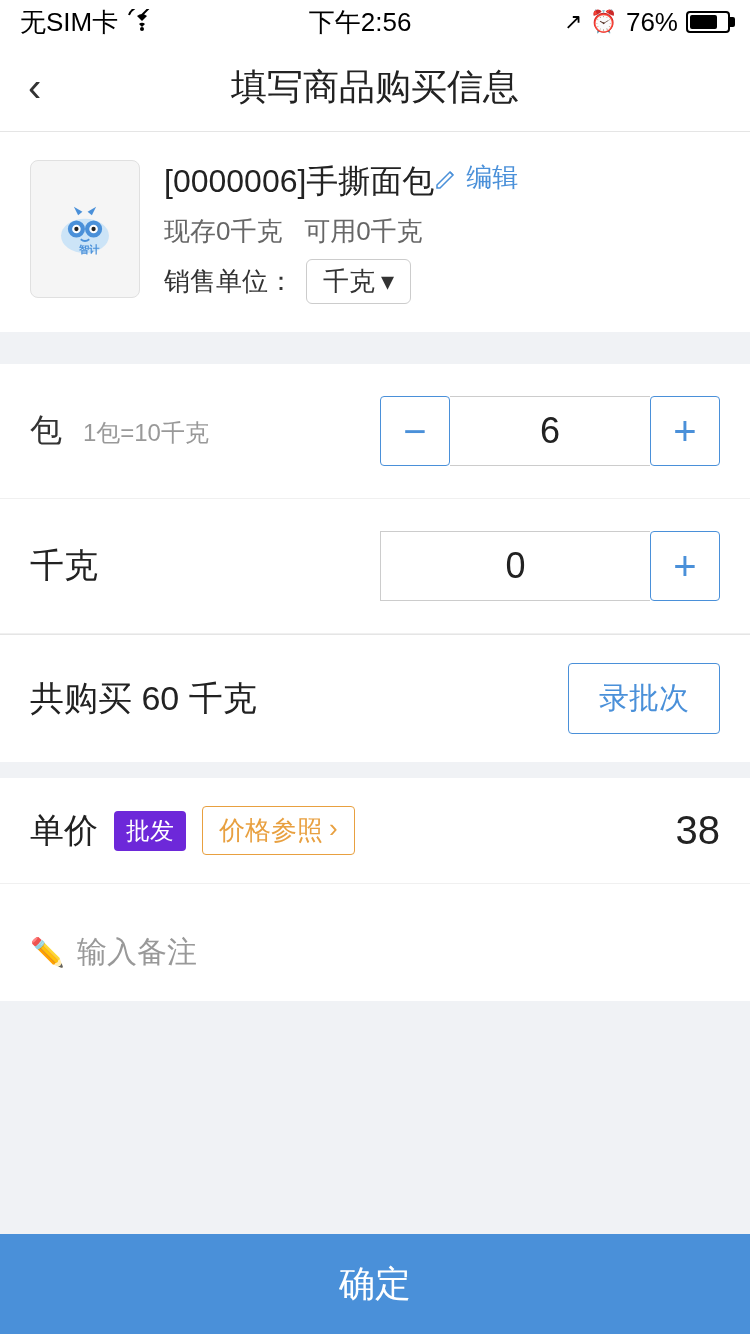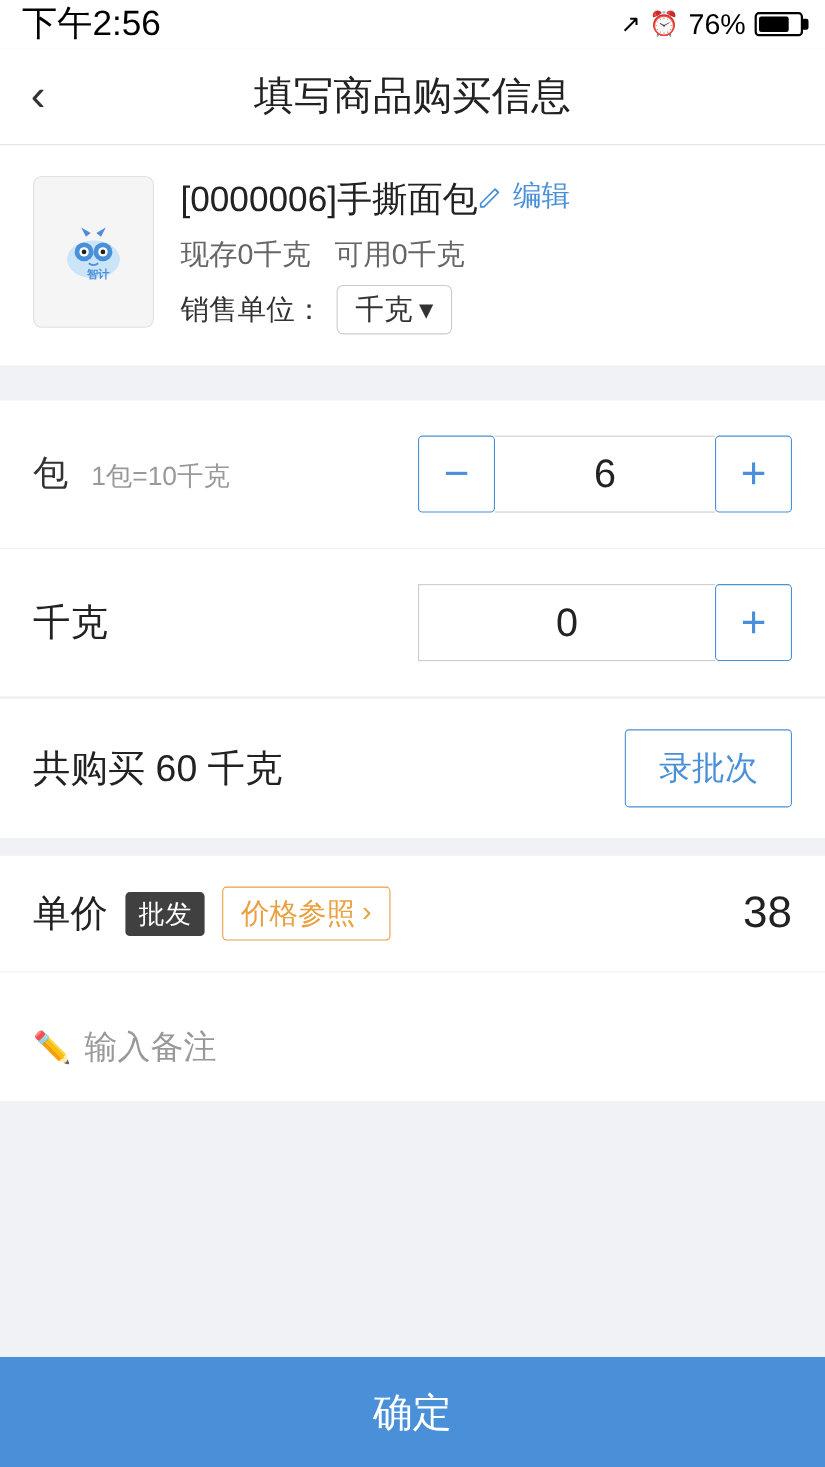--- a/index.html
+++ b/index.html
@@ -19,21 +19,21 @@
       height: 44px;
       background: #fff;
       display: flex;
       align-items: center;
       justify-content: space-between;
       padding: 0 20px;
       font-size: 26px;
       color: #000;
     }
     .status-left { display: flex; align-items: center; gap: 10px; }
-    .status-center { font-size: 32px; font-weight: 500; text-align: center; }
+    .status-center { font-size: 26px; font-weight: 500; text-align: center; }
     .status-right { display: flex; align-items: center; gap: 8px; font-size: 26px; }
     .battery-icon {
       width: 44px; height: 22px;
       border: 2px solid #000;
       border-radius: 4px;
       position: relative;
       display: inline-flex;
       align-items: center;
       padding: 2px;
     }
@@ -238,21 +238,21 @@
     .price-section {
       background: #fff;
       padding: 28px 30px;
       display: flex;
       align-items: center;
       gap: 16px;
       border-bottom: 1px solid #f0f0f0;
     }
     .price-label { font-size: 34px; color: #222; }
     .price-tag-blue {
-      background: #404040;
+      background: #6d28d9;
       color: #fff;
       font-size: 24px;
       padding: 4px 12px;
       border-radius: 4px;
     }
     .price-ref-btn {
       border: 1.5px solid #e8a040;
       color: #e8a040;
       font-size: 26px;
       padding: 6px 16px;
@@ -318,20 +318,31 @@
       align-items: center;
       justify-content: center;
       color: #4a90d9;
       font-size: 44px;
     }
   </style>
 </head>
 <body>
 
 <div class="status-bar">
+  <div class="status-left">
+    <span>无SIM卡</span>
+    <span>
+      <svg width="28" height="22" viewBox="0 0 28 22">
+        <path d="M14 18l3-3a4 4 0 00-6 0l3 3z" fill="#000"></path>
+        <path d="M14 12l5-5a8 8 0 00-10 0l5 5z" fill="#000"></path>
+        <path d="M14 6l7-7A14 14 0 001 6" stroke="#000" stroke-width="2" fill="none"></path>
+        <circle cx="14" cy="20" r="2" fill="#000"></circle>
+      </svg>
+    </span>
+  </div>
   <div class="status-center">下午2:56</div>
   <div class="status-right">
     <span style="font-size:22px;">↗</span>
     <span style="font-size:22px;">⏰</span>
     <span>76%</span>
     <div class="battery-icon">
       <div class="battery-fill"></div>
     </div>
   </div>
 </div>

